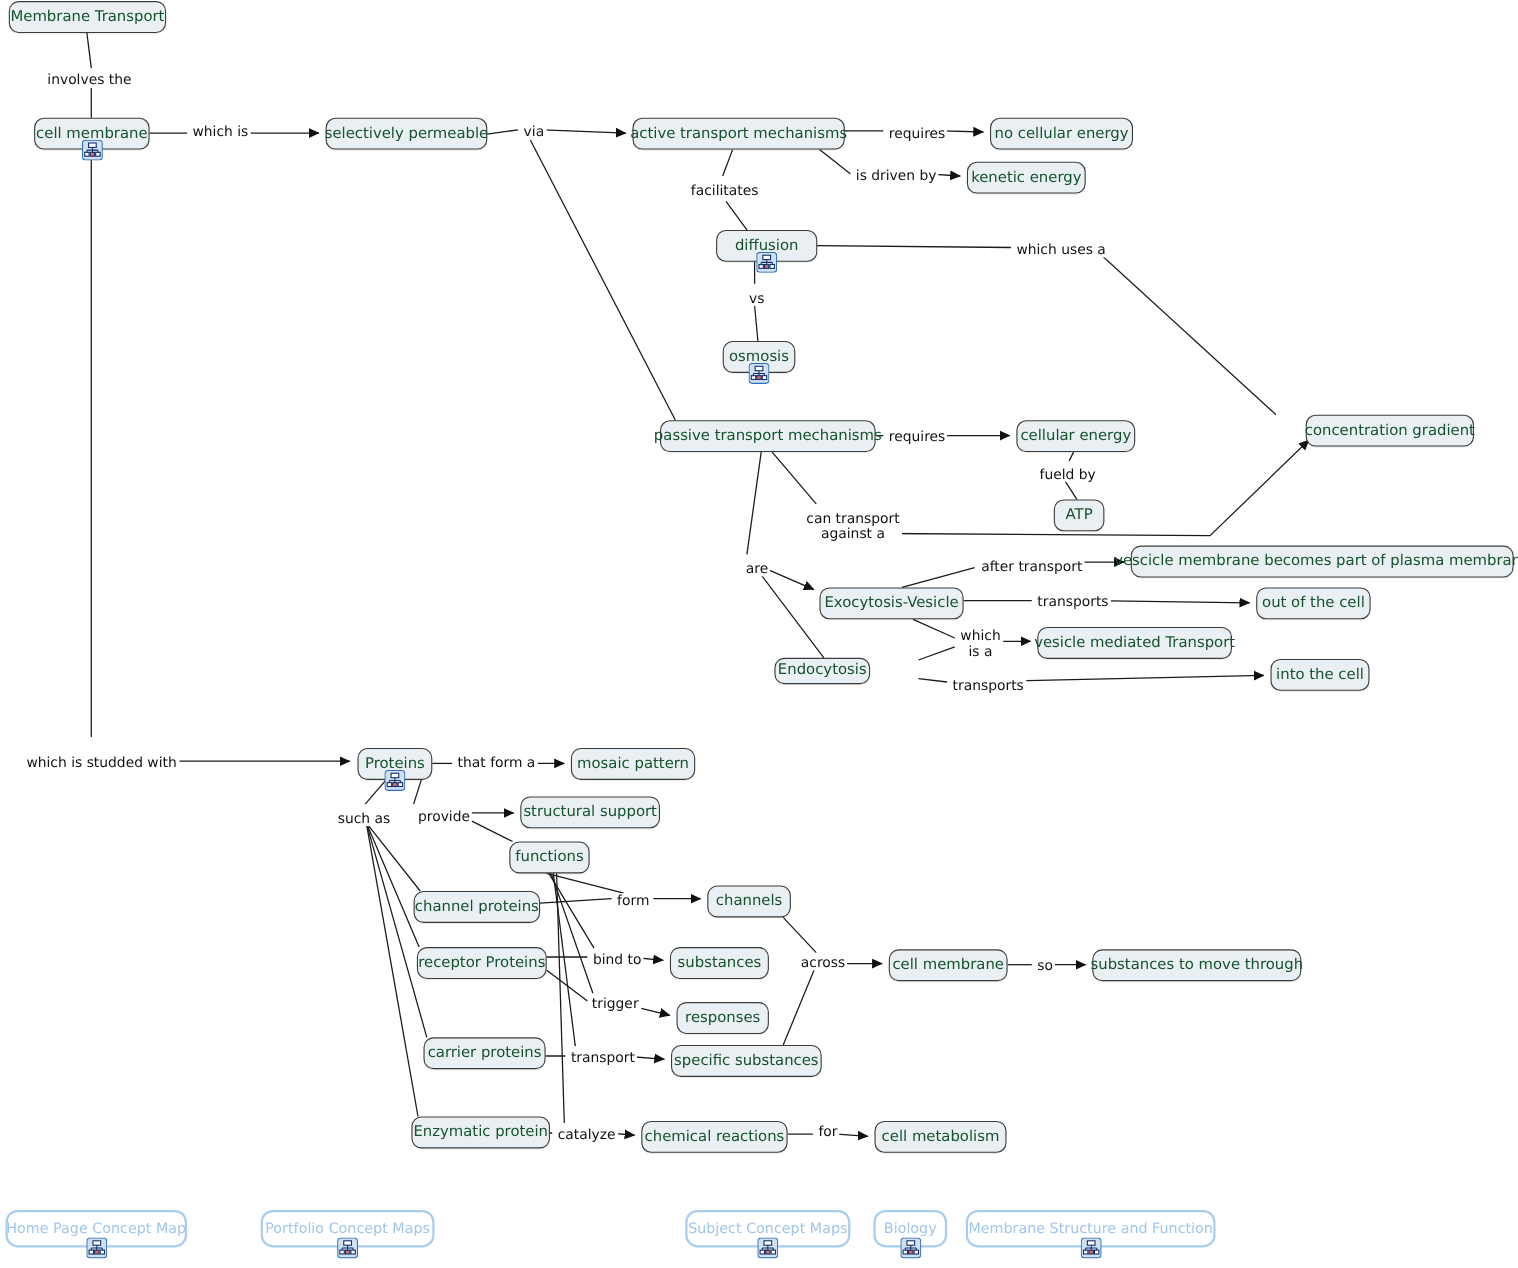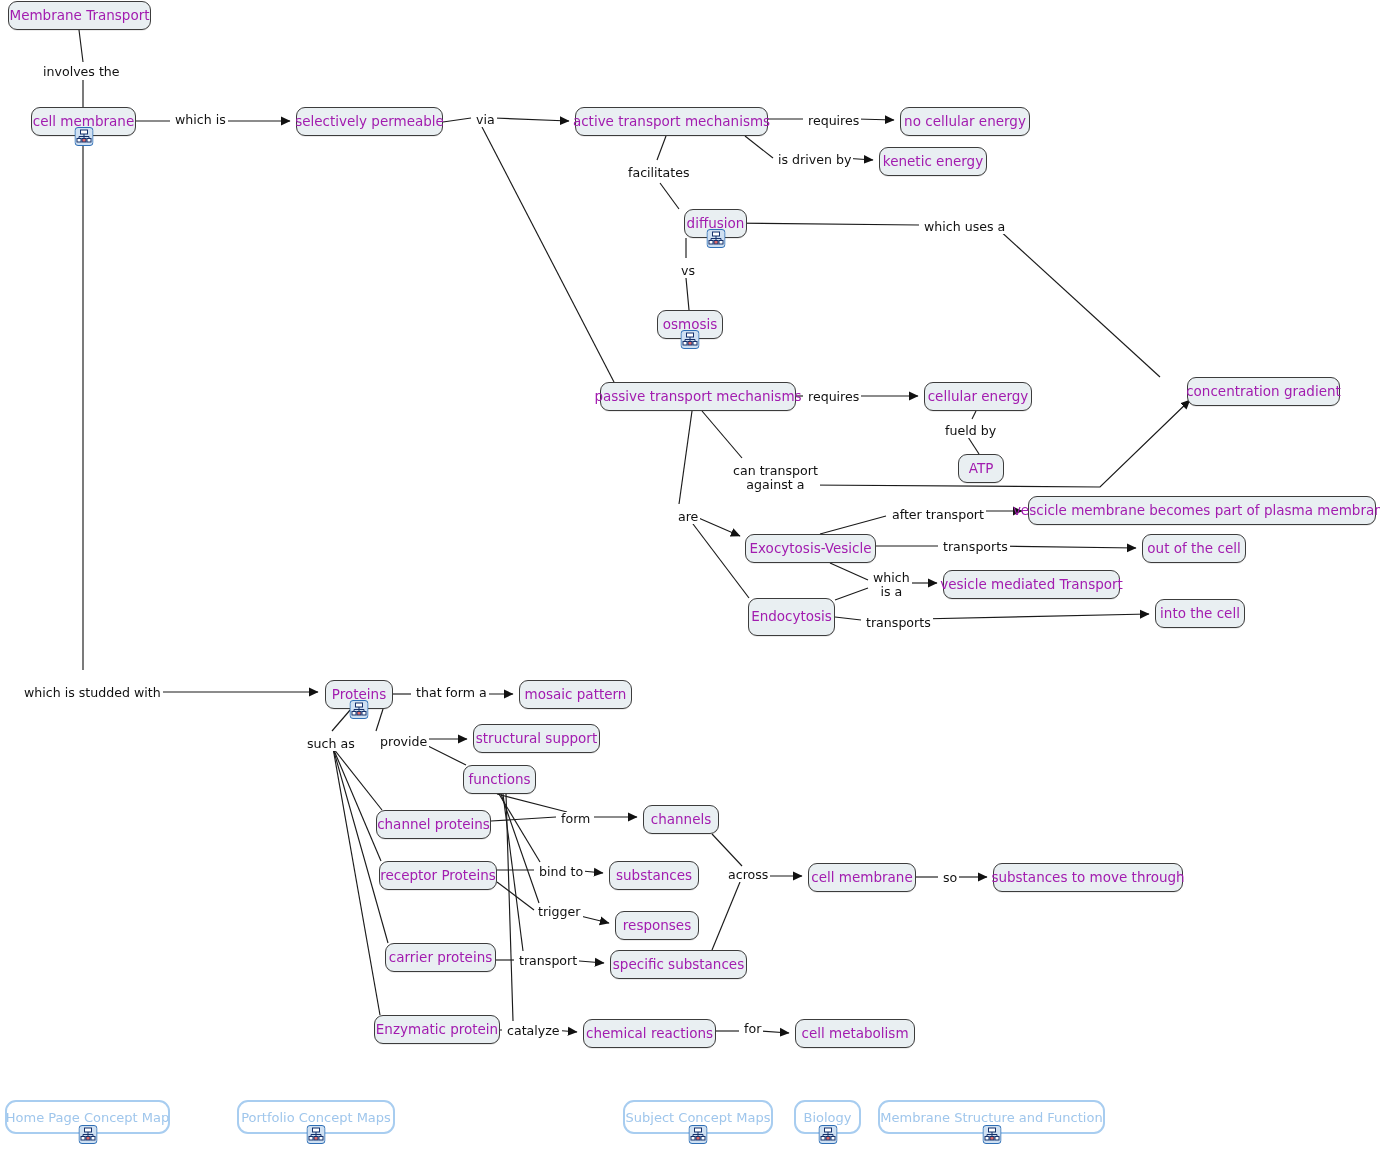--- a/index.html
+++ b/index.html
@@ -1,20 +1,20 @@
 <!DOCTYPE html>
 <html><head>
 <meta charset="utf-8">
 <style>
   html,body{margin:0;padding:0;background:#ffffff;}
   body{width:1380px;height:1153px;font-family:"DejaVu Sans","Liberation Sans",sans-serif;}
   #map{position:relative;width:1380px;height:1153px;overflow:hidden;}
   svg.links{position:absolute;left:0;top:0;width:1380px;height:1153px;}
   .node{position:absolute;box-sizing:border-box;background:#e9eff2;border:1.3px solid #3c3c3c;
-        border-radius:9px;color:#a21caf;font-size:13.5px;line-height:1;display:flex;
+        border-radius:9px;color:#14532d;font-size:13.5px;line-height:1;display:flex;
         align-items:center;justify-content:center;text-align:center;white-space:nowrap;
         padding:0 9px;box-shadow:0 1px 0 rgba(0,0,0,.08);}
   .badge{position:absolute;left:50%;bottom:-11px;transform:translateX(-50%);width:19px;height:19px;}
   .elabel{position:absolute;font-size:12.6px;color:#111;white-space:pre;line-height:1.12;
           background:#fff;padding:0 2px;text-align:center;}
   .navrow{position:absolute;left:0;bottom:0;width:1380px;height:62px;}
   .navlink{position:absolute;box-sizing:border-box;background:#ffffff;border:2.5px solid #a8cdf0;
            border-radius:11px;color:#9fc6ec;font-size:13px;display:flex;align-items:center;
            justify-content:center;white-space:nowrap;padding:0 10px;height:34px;}
   .navlink .badge{bottom:-12px;}
@@ -155,21 +155,21 @@
       </div>
       <div class="node" style="left: 575px; top: 107px; width: 193px; height: 29px;">
         <span>active transport mechanisms</span>
       </div>
       <div class="node" style="left: 900px; top: 107px; width: 130px; height: 29px;">
         <span>no cellular energy</span>
       </div>
       <div class="node" style="left: 879px; top: 147px; width: 108px; height: 29px;">
         <span>kenetic energy</span>
       </div>
-      <div class="node" style="left: 651px; top: 209px; width: 63px; height: 29px; margin-left: 33px;">
+      <div class="node" style="left: 651px; top: 209px; width: 92px; height: 29px;">
         <span>diffusion</span>
         <svg class="badge" viewBox="0 0 19 19">
           <rect x="0.5" y="0.5" width="18" height="18" rx="3" fill="#cfe0f2" stroke="#2f6fb5"></rect>
           <rect x="6" y="3" width="7" height="4" fill="#fff" stroke="#14306b" stroke-width="1"></rect>
           <path d="M9.5,7 L9.5,9.5 M4.5,9.5 L14.5,9.5 M4.5,9.5 L4.5,11.5 M9.5,9.5 L9.5,11.5 M14.5,9.5 L14.5,11.5" stroke="#14306b" stroke-width="1" fill="none"></path>
           <rect x="2.5" y="11.5" width="4" height="3.5" fill="#fff" stroke="#14306b" stroke-width="1"></rect>
           <rect x="7.5" y="11.5" width="4" height="3.5" fill="#e06a6a" stroke="#14306b" stroke-width="1"></rect>
           <rect x="12.5" y="11.5" width="4" height="3.5" fill="#fff" stroke="#14306b" stroke-width="1"></rect>
         </svg>
       </div>
@@ -201,21 +201,21 @@
       </div>
       <div class="node" style="left: 1028px; top: 496px; width: 348px; height: 29px;">
         <span>vescicle membrane becomes part of plasma membrane</span>
       </div>
       <div class="node" style="left: 1142px; top: 534px; width: 104px; height: 29px;">
         <span>out of the cell</span>
       </div>
       <div class="node" style="left: 943px; top: 570px; width: 177px; height: 29px;">
         <span>vesicle mediated Transport</span>
       </div>
-      <div class="node" style="left: 748px; top: 598px; width: 87px; height: 38px;">
+      <div class="node" style="left: 704px; top: 598px; width: 87px; height: 24px;">
         <span>Endocytosis</span>
       </div>
       <div class="node" style="left: 1155px; top: 599px; width: 90px; height: 29px;">
         <span>into the cell</span>
       </div>
       <div class="node" style="left: 325px; top: 680px; width: 68px; height: 29px;">
         <span>Proteins</span>
         <svg class="badge" viewBox="0 0 19 19">
           <rect x="0.5" y="0.5" width="18" height="18" rx="3" fill="#cfe0f2" stroke="#2f6fb5"></rect>
           <rect x="6" y="3" width="7" height="4" fill="#fff" stroke="#14306b" stroke-width="1"></rect>

